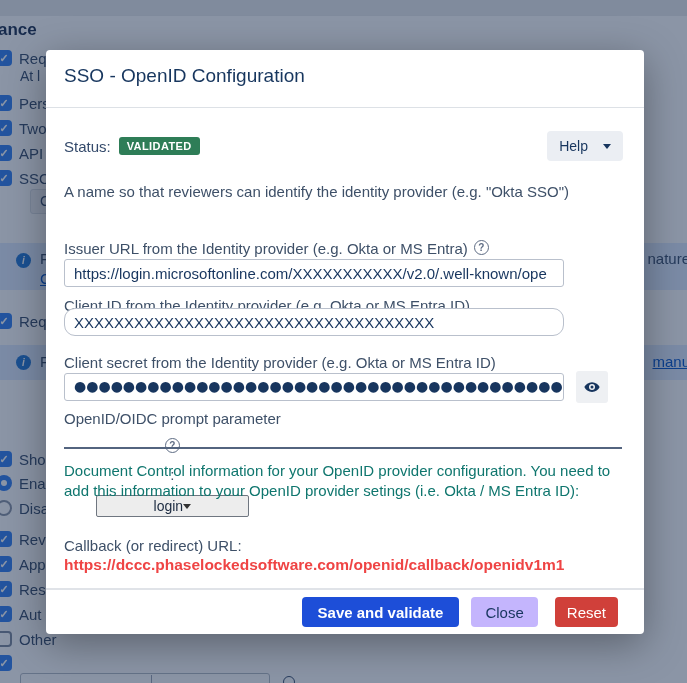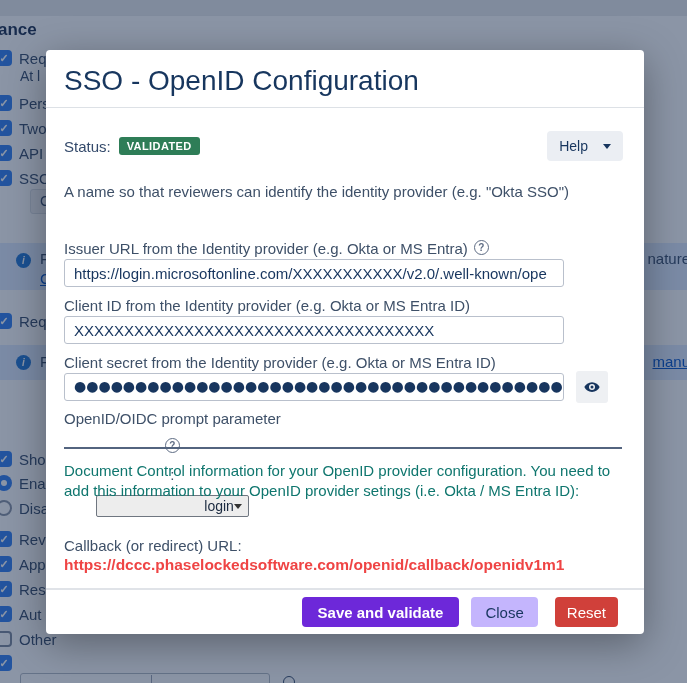--- a/index.html
+++ b/index.html
@@ -43,21 +43,21 @@
   .bi-divider { position:absolute; left:130px; top:1px; bottom:-4px; width:1px; background:#9aa3b2; }
   .bi-circle { position:absolute; left:283px; top:676px; width:12px; height:12px; border-radius:50%;
                border:1.5px solid #344a6b; }
 
   
   .overlay { position:absolute; inset:0; background:rgba(23,43,77,0.5); z-index:5; }
 
   
   .modal { position:absolute; left:46px; top:50px; width:598px; height:584px; background:#fff;
            border-radius:4px; box-shadow:0 10px 40px rgba(0,0,0,0.35); z-index:10; }
-  .m-title { position:absolute; left:18px; top:15px; font-size:28px; font-weight:500; color:#17365e; }
+  .m-title { position:absolute; left:18px; top:15px; font-size:19px; font-weight:500; color:#17365e; }
   .m-header-line { position:absolute; left:0; top:57px; width:100%; border-top:1px solid #dde1e6; }
 
   .m-status { position:absolute; left:18px; top:81px; height:30px; display:flex; align-items:center; gap:8px; }
   .m-status-label { font-size:15px; color:#344a6b; }
   .badge { background:#2e7d57; color:#fff; font-size:11px; font-weight:700; letter-spacing:0.4px;
            padding:3px 8px; border-radius:3px; }
   .help-btn { position:absolute; right:21px; top:81px; height:30px; background:#ebeef3;
               border:none; border-radius:4px; padding:0 12px; font-size:14px; color:#17355e;
               display:flex; align-items:center; gap:15px; font-family:inherit; }
   .chev { width:0; height:0; border-left:4px solid transparent; border-right:4px solid transparent;
@@ -73,33 +73,33 @@
   .qmark { display:inline-flex; justify-content:center; align-items:center; width:15px; height:15px;
            min-width:15px; border:1.5px solid #5e6c84; border-radius:50%; color:#5e6c84;
            font-size:10px; font-weight:700; transform:translateY(-1px); }
 
   .eye-btn { position:absolute; left:530px; top:321px; width:32px; height:32px; background:#eef0f3;
              border:none; border-radius:3px; display:flex; align-items:center; justify-content:center; }
 
   .prompt-row { position:absolute; left:18px; top:360px; display:flex; align-items:center; gap:12px;flex-direction:column; }
   .prompt-label { font-size:15px; color:#3e5068; }
   .sel { height:22px; min-width:153px; background:#ededed; border:1px solid #6f7680; border-radius:2px;
-         display:flex; align-items:center; justify-content:flex-end; padding:0 6px;
+         display:flex; align-items:center; justify-content:center; padding:0 6px;
          font-size:14px; color:#1b2a40; }
   .sel .chev { border-top-color:#333; }
 
   .m-divider { position:absolute; left:18px; right:22px; top:397px; border-top:2px solid #53647f; }
   .m-para { position:absolute; left:18px; top:411px; width:560px; font-size:15px; line-height:20px; color:#0f766e; }
   .m-cb-label { position:absolute; left:18px; top:487px; font-size:15px; color:#3e5068; }
   .m-cb-url { position:absolute; left:18px; top:506px; font-size:15.5px; font-weight:700; color:#ef4444; }
 
   .m-footer { position:absolute; left:0; right:0; bottom:0; height:46px; border-top:2px solid #e0e3e8;
               display:flex; align-items:center; justify-content:flex-end; padding-right:26px; }
   .btn { height:30px; border:none; border-radius:4px; font-size:15px; font-family:inherit; }
-  .btn-save { background:#6d28d9; color:#fff; font-weight:700; padding:0 16px; }
+  .btn-save { background:#1d4ed8; color:#fff; font-weight:700; padding:0 16px; }
   .btn-close { background:#c4b5fd; color:#17355e; padding:0 14px; margin-left:12px; }
   .btn-reset { background:#d0403a; color:#fff; padding:0 12px; margin-left:17px; }
 </style>
 </head>
 <body>
 
 <div class="stage">
 
   <div class="bg">
     <div class="topstrip"></div>
@@ -209,21 +209,21 @@
 
     <div class="m-label" style="top:133px">A name so that reviewers can identify the identity provider (e.g. "Okta SSO")</div>
 
     <div class="m-label" style="top:190px; display:flex; align-items:center; gap:6px">
       <span>Issuer URL from the Identity provider (e.g. Okta or MS Entra)</span>
       <span class="qmark">?</span>
     </div>
     <input class="m-input" style="top: 209px;" value="https://login.microsoftonline.com/XXXXXXXXXXX/v2.0/.well-known/ope">
 
     <div class="m-label" style="top:247px">Client ID from the Identity provider (e.g. Okta or MS Entra ID)</div>
-    <input class="m-input" style="top: 266px;" value="XXXXXXXXXXXXXXXXXXXXXXXXXXXXXXXXXXXX">
+    <input class="m-input" style="top: 258px; border-radius: 11px;" value="XXXXXXXXXXXXXXXXXXXXXXXXXXXXXXXXXXXX">
 
     <div class="m-label" style="top:304px">Client secret from the Identity provider (e.g. Okta or MS Entra ID)</div>
     <div class="m-input m-secret" style="top:323px">●●●●●●●●●●●●●●●●●●●●●●●●●●●●●●●●●●●●●●●●</div>
     <button class="eye-btn">
       <svg width="18" height="18" viewBox="0 0 24 24">
         <path fill="#17355e" d="M12 5.5C7.3 5.5 3.4 8.4 1.8 12c1.6 3.6 5.5 6.5 10.2 6.5s8.6-2.9 10.2-6.5C20.6 8.4 16.7 5.5 12 5.5z"></path>
         <circle cx="12" cy="12" r="4" fill="#eef0f3"></circle>
         <circle cx="12" cy="12" r="2" fill="#17355e"></circle>
       </svg>
     </button>

